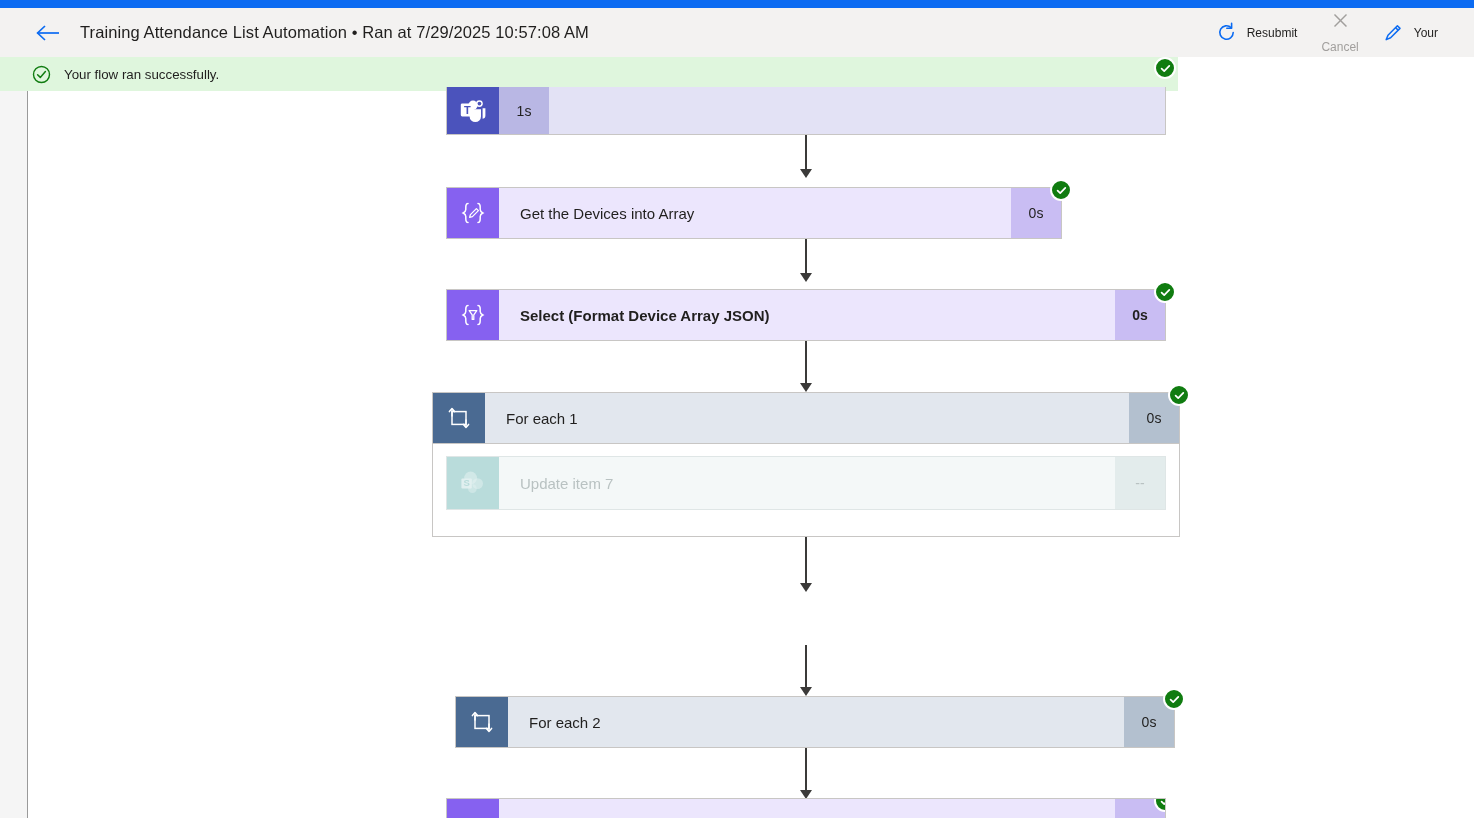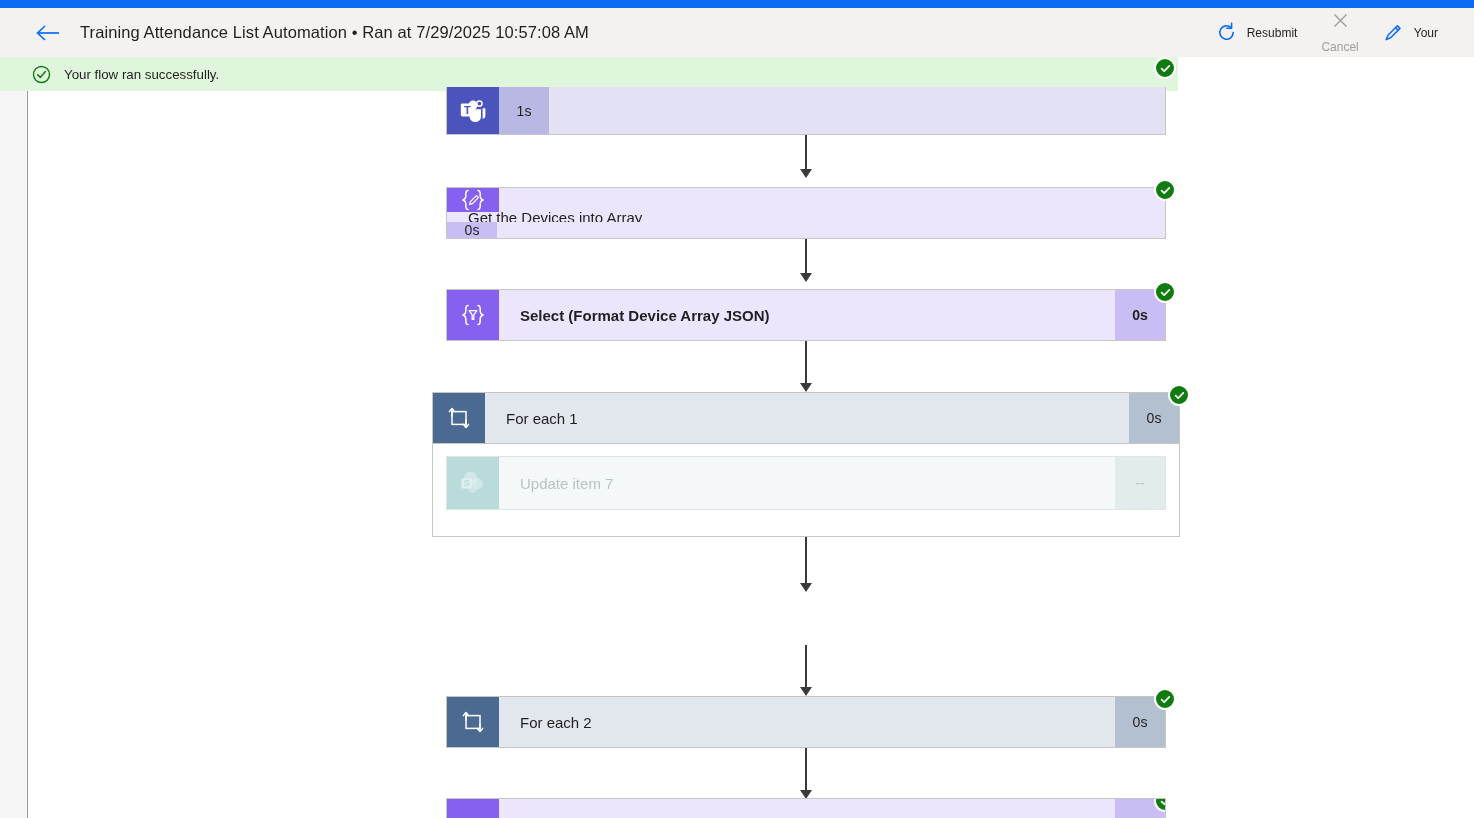--- a/index.html
+++ b/index.html
@@ -247,21 +247,21 @@
             <path d="M1.6 5.6 L4.2 8.2 L9.3 2.8" fill="none" stroke="#ffffff" stroke-width="1.7" stroke-linecap="round" stroke-linejoin="round"></path>
           </svg>
         </div>
       </div>
 
       <div class="conn" style="left:776px; top:44px; height:43px;">
         <div class="line" style="height:34px;"></div>
         <div class="head" style="top:34px;"></div>
       </div>
 
-      <div class="node action" style="left:417px; top:96px; width:720px;flex-direction:column;">
+      <div class="node action" style="left:417px; top:96px; width:616px;">
         <div class="node-icon icon-compose">
           <svg width="30" height="24" viewBox="0 0 30 24">
             <path d="M10.0 2.4 C7.4 2.4 7.8 6.2 7.8 8.6 C7.8 10.6 6.4 11.4 5.2 12.0
                      C6.4 12.6 7.8 13.4 7.8 15.4 C7.8 17.8 7.4 21.6 10.0 21.6" fill="none" stroke="#ffffff" stroke-width="1.5" stroke-linecap="round"></path>
             <path d="M20.0 2.4 C22.6 2.4 22.2 6.2 22.2 8.6 C22.2 10.6 23.6 11.4 24.8 12.0
                      C23.6 12.6 22.2 13.4 22.2 15.4 C22.2 17.8 22.6 21.6 20.0 21.6" fill="none" stroke="#ffffff" stroke-width="1.5" stroke-linecap="round"></path>
             <path d="M11.6 16.4 L12.4 13.6 L18.4 7.6 L20.4 9.6 L14.4 15.6 Z" fill="none" stroke="#ffffff" stroke-width="1.3" stroke-linejoin="round"></path>
           </svg>
         </div>
         <div class="node-title">Get the Devices into Array</div>
@@ -341,21 +341,21 @@
         <div class="line" style="height:46px;"></div>
         <div class="head" style="top:46px;"></div>
       </div>
 
 
       <div class="conn" style="left:776px; top:554px; height:51px;">
         <div class="line" style="height:42px;"></div>
         <div class="head" style="top:42px;"></div>
       </div>
 
-      <div class="node control" style="left:417px; top:605px; width:720px;">
+      <div class="node control" style="left:426px; top:605px; width:720px;">
         <div class="node-icon">
           <svg width="26" height="24" viewBox="0 0 26 24">
             <rect x="6.0" y="5.6" width="14.0" height="12.8" fill="none" stroke="#ffffff" stroke-width="1.5"></rect>
             <path d="M6.0 10.4 L6.0 3.2" fill="none" stroke="#ffffff" stroke-width="1.5"></path>
             <path d="M3.4 5.6 L6.0 2.6 L8.6 5.6" fill="none" stroke="#ffffff" stroke-width="1.5" stroke-linecap="round" stroke-linejoin="round"></path>
             <path d="M20.0 13.6 L20.0 20.8" fill="none" stroke="#ffffff" stroke-width="1.5"></path>
             <path d="M17.4 18.4 L20.0 21.4 L22.6 18.4" fill="none" stroke="#ffffff" stroke-width="1.5" stroke-linecap="round" stroke-linejoin="round"></path>
           </svg>
         </div>
         <div class="node-title">For each 2</div>

